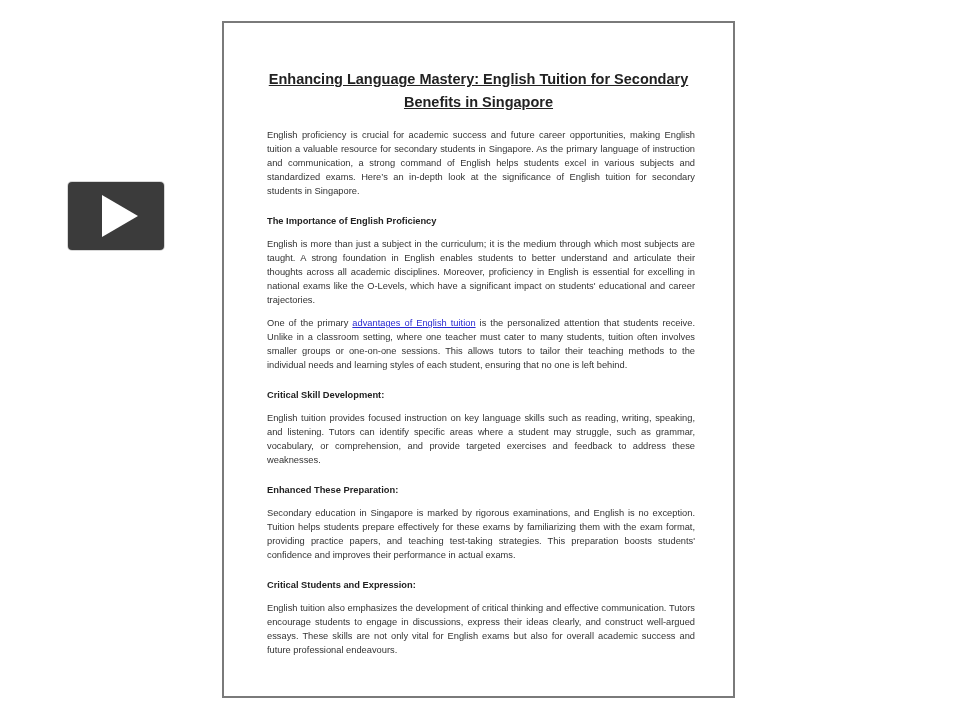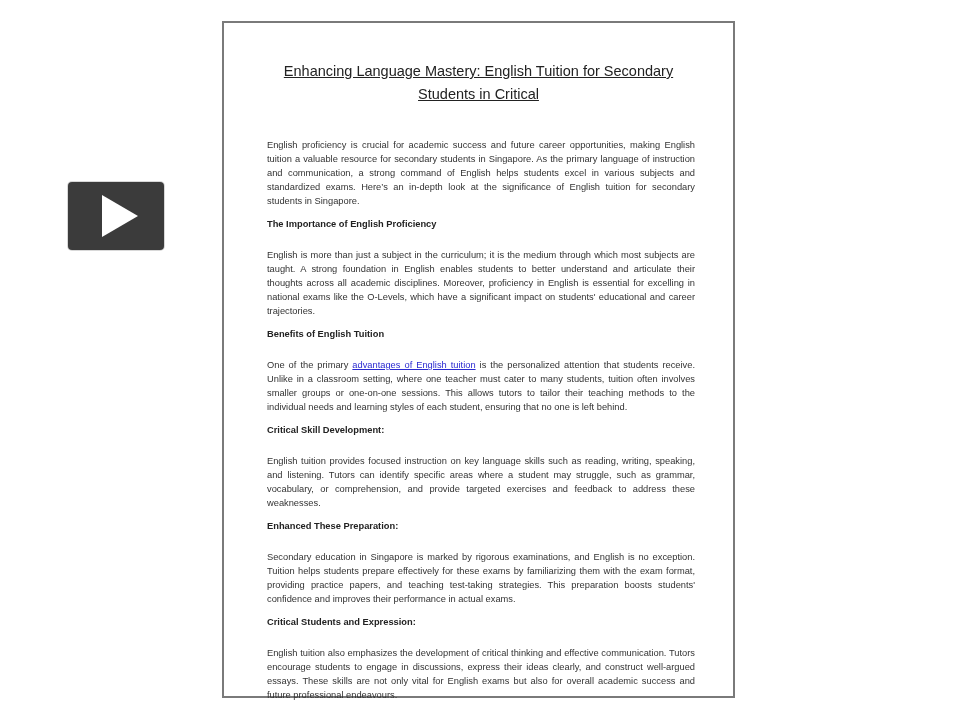--- a/index.html
+++ b/index.html
@@ -13,54 +13,53 @@
       background: #3b3b3b; border-radius: 4px;
       box-shadow: 0 0 0 1px #d8d8d8;
       cursor: pointer;
     }
     .play-button svg { position: absolute; left: 0; top: 0; }
     .page {
       position: absolute; left: 222px; top: 21px; width: 513px; height: 677px;
       border: 2px solid #7a7a7a; background: #ffffff; box-sizing: border-box;
     }
     .doc-title {
-      position: absolute; left: 0; top: 37px; width: 100%;
-      text-align: center; font-weight: normal; text-decoration: underline;
+      position: absolute; left: 0; top: 45px; width: 100%;
+      text-align: center; font-weight: bold; text-decoration: underline;
       font-size: 14.5px; line-height: 23px; color: #222;
     }
     .content {
       position: absolute; left: 43px; top: 98px; width: 428px;
       font-size: 9.3px; line-height: 14px; color: #333;
     }
-    .content p { margin: 17px 0 9px 0; text-align: justify; text-align-last: left; }
-    .content h3 { margin: 9px 0 9px 0; font-size: 9.3px; line-height: 14px; font-weight: bold; color: #222; }
+    .content p { margin: 7px 0 9px 0; text-align: justify; text-align-last: left; }
+    .content h3 { margin: 16px 0 9px 0; font-size: 9.3px; line-height: 14px; font-weight: bold; color: #222; }
     .content a { color: #2a2ad0; text-decoration: underline; }
   </style>
 </head>
 <body>
 
 <div class="play-button">
   <svg width="96" height="68" viewBox="0 0 96 68">
     <polygon points="34,13 34,55 70,34" fill="#ffffff"></polygon>
   </svg>
 </div>
 
 <div class="page">
   <div class="doc-title">
     <div>Enhancing Language Mastery: English Tuition for Secondary</div>
-    <div>Students in Critical</div>
+    <div>Benefits in Singapore</div>
   </div>
 
   <div class="content">
     <p>English proficiency is crucial for academic success and future career opportunities, making English tuition a valuable resource for secondary students in Singapore. As the primary language of instruction and communication, a strong command of English helps students excel in various subjects and standardized exams. Here’s an in-depth look at the significance of English tuition for secondary students in Singapore.</p>
 
     <h3>The Importance of English Proficiency</h3>
     <p>English is more than just a subject in the curriculum; it is the medium through which most subjects are taught. A strong foundation in English enables students to better understand and articulate their thoughts across all academic disciplines. Moreover, proficiency in English is essential for excelling in national exams like the O-Levels, which have a significant impact on students' educational and career trajectories.</p>
 
-    <h3>Benefits of English Tuition</h3>
 
     <p><span>One of the primary </span><a>advantages of English tuition</a><span> is the personalized attention that students receive. Unlike in a classroom setting, where one teacher must cater to many students, tuition often involves smaller groups or one-on-one sessions. This allows tutors to tailor their teaching methods to the individual needs and learning styles of each student, ensuring that no one is left behind.</span></p>
 
     <h3>Critical Skill Development:</h3>
     <p>English tuition provides focused instruction on key language skills such as reading, writing, speaking, and listening. Tutors can identify specific areas where a student may struggle, such as grammar, vocabulary, or comprehension, and provide targeted exercises and feedback to address these weaknesses.</p>
 
     <h3>Enhanced These Preparation:</h3>
     <p>Secondary education in Singapore is marked by rigorous examinations, and English is no exception. Tuition helps students prepare effectively for these exams by familiarizing them with the exam format, providing practice papers, and teaching test-taking strategies. This preparation boosts students' confidence and improves their performance in actual exams.</p>
 
     <h3>Critical Students and Expression:</h3>

